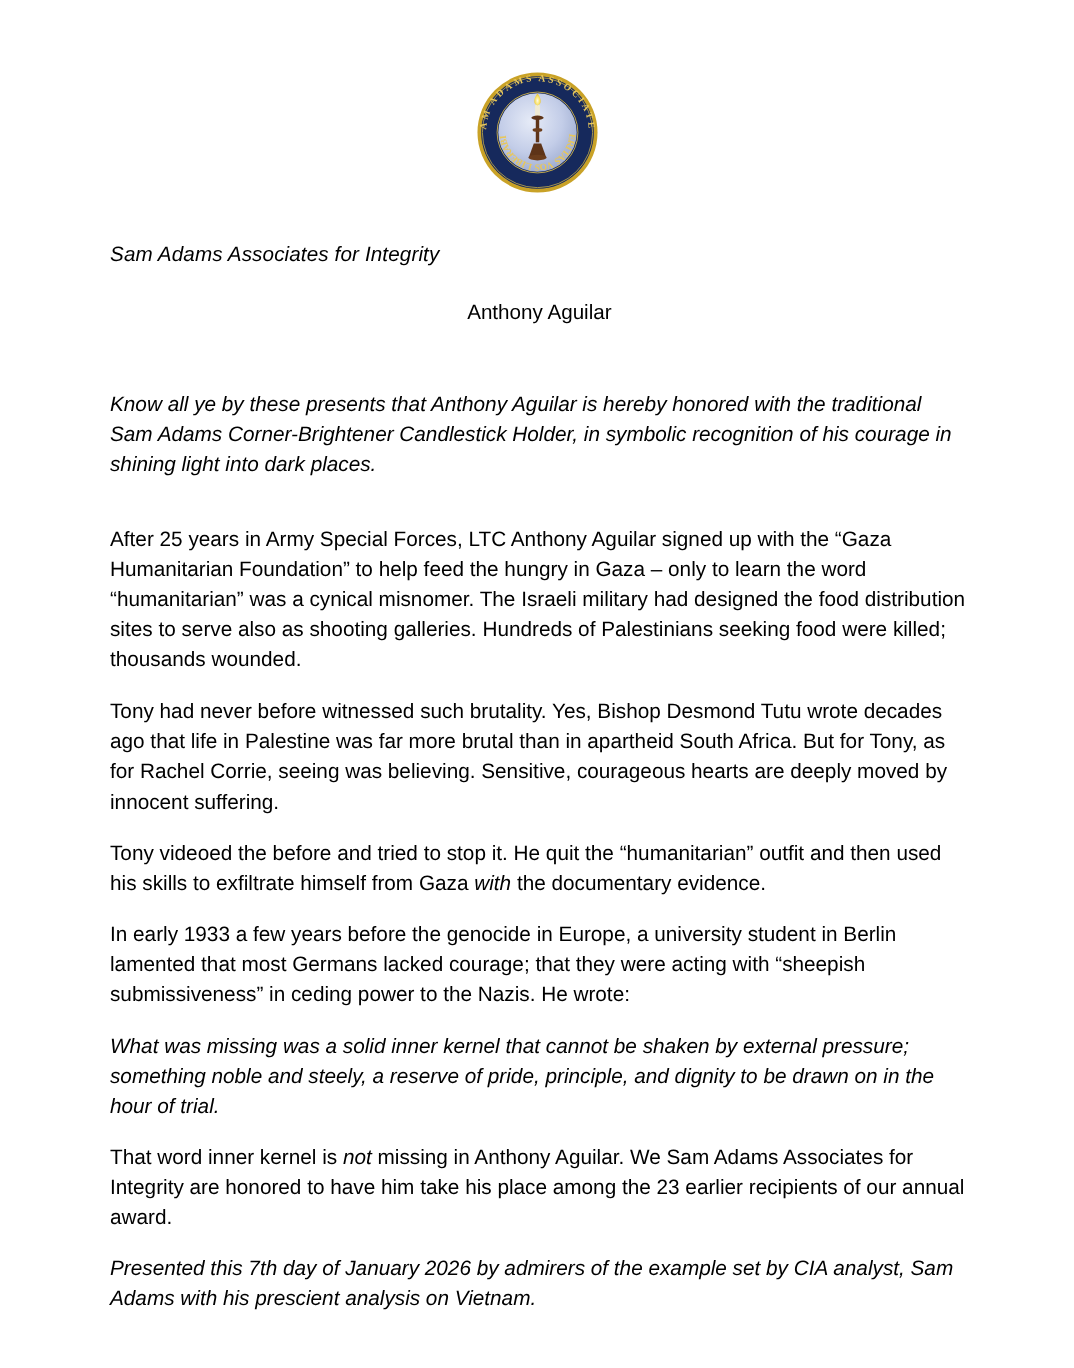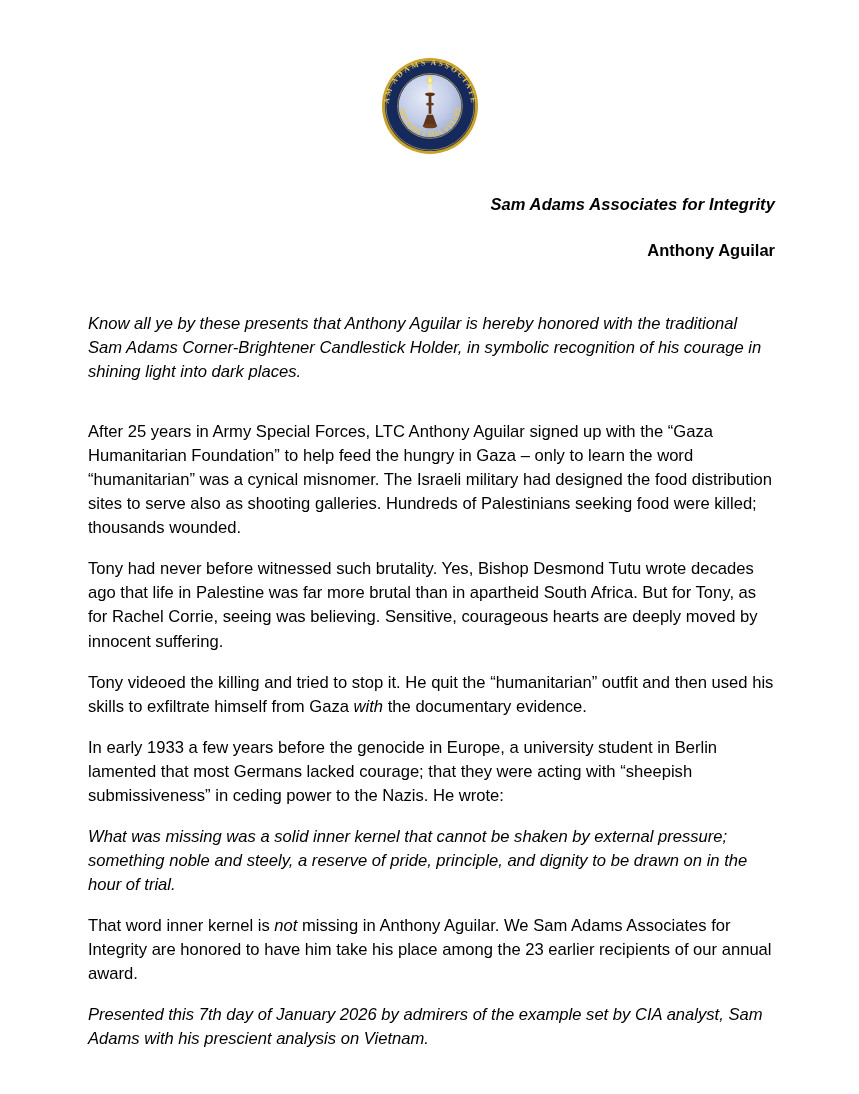--- a/index.html
+++ b/index.html
@@ -27,30 +27,30 @@
   }
   .seal {
     width: 98px;
     height: 98px;
     display: block;
   }
   .content {
     padding: 0 84px 0 88px;
   }
   .org-title {
-    text-align: right;
-    font-weight: bold;
+    text-align: left;
+    font-weight: normal;
     font-style: italic;
     font-size: 16.5px;
     letter-spacing: 0.1px;
     margin: 40px 0 0 0;
   }
   .honoree {
-    text-align: right;
-    font-weight: bold;
+    text-align: center;
+    font-weight: normal;
     font-size: 16.5px;
     margin: 27px 0 0 0;
   }
   p.body-text {
     font-size: 16.6px;
     line-height: 1.45;
     margin: 0 0 17px 0;
     text-align: left;
   }
   p.intro {
@@ -133,21 +133,21 @@
     <div class="honoree">Anthony Aguilar</div>
 
     <p class="body-text intro">Know all ye by these presents that Anthony Aguilar is hereby honored with the traditional Sam Adams Corner-Brightener Candlestick Holder, in symbolic recognition of his courage in shining light into dark places.</p>
 
     <div class="gap-after-intro"></div>
 
     <p class="body-text">After 25 years in Army Special Forces, LTC Anthony Aguilar signed up with the “Gaza Humanitarian Foundation” to help feed the hungry in Gaza – only to learn the word “humanitarian” was a cynical misnomer. The Israeli military had designed the food distribution sites to serve also as shooting galleries. Hundreds of Palestinians seeking food were killed; thousands wounded.</p>
 
     <p class="body-text">Tony had never before witnessed such brutality. Yes, Bishop Desmond Tutu wrote decades ago that life in Palestine was far more brutal than in apartheid South Africa. But for Tony, as for Rachel Corrie, seeing was believing. Sensitive, courageous hearts are deeply moved by innocent suffering.</p>
 
-    <p class="body-text"><span>Tony videoed the killing and tried to stop it. He quit the “humanitarian” outfit and then used his skills to exfiltrate himself from Gaza </span><em class="emph">with</em><span> the documentary evidence.</span></p>
+    <p class="body-text"><span>Tony videoed the before and tried to stop it. He quit the “humanitarian” outfit and then used his skills to exfiltrate himself from Gaza </span><em class="emph">with</em><span> the documentary evidence.</span></p>
 
 
     <p class="body-text">In early 1933 a few years before the genocide in Europe, a university student in Berlin lamented that most Germans lacked courage; that they were acting with “sheepish submissiveness” in ceding power to the Nazis. He wrote:</p>
 
     <p class="body-text quote-block">What was missing was a solid inner kernel that cannot be shaken by external pressure; something noble and steely, a reserve of pride, principle, and dignity to be drawn on in the hour of trial.</p>
 
     <p class="body-text"><span>That word inner kernel is </span><em class="emph">not</em><span> missing in Anthony Aguilar. We Sam Adams Associates for Integrity are honored to have him take his place among the 23 earlier recipients of our annual award.</span></p>
 
     <p class="body-text closing">Presented this 7th day of January 2026 by admirers of the example set by CIA analyst, Sam Adams with his prescient analysis on Vietnam.</p>
 

